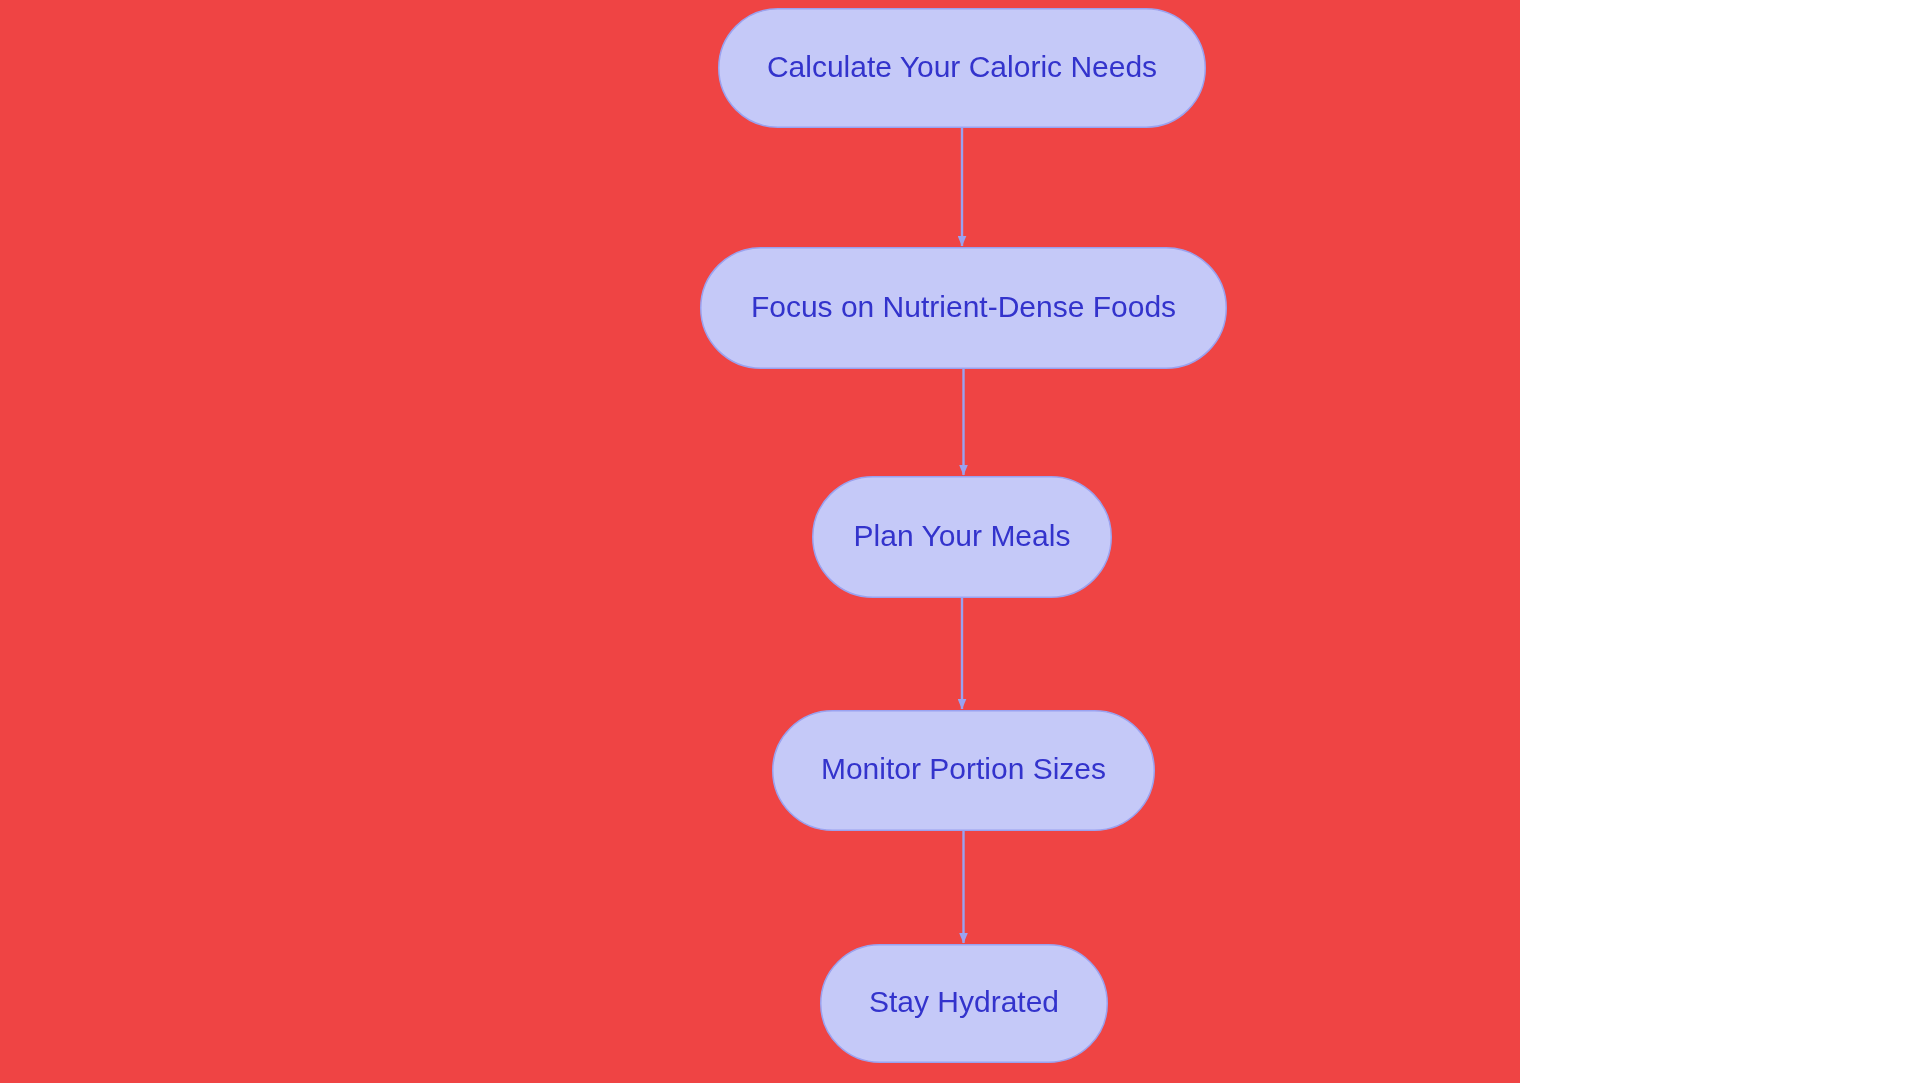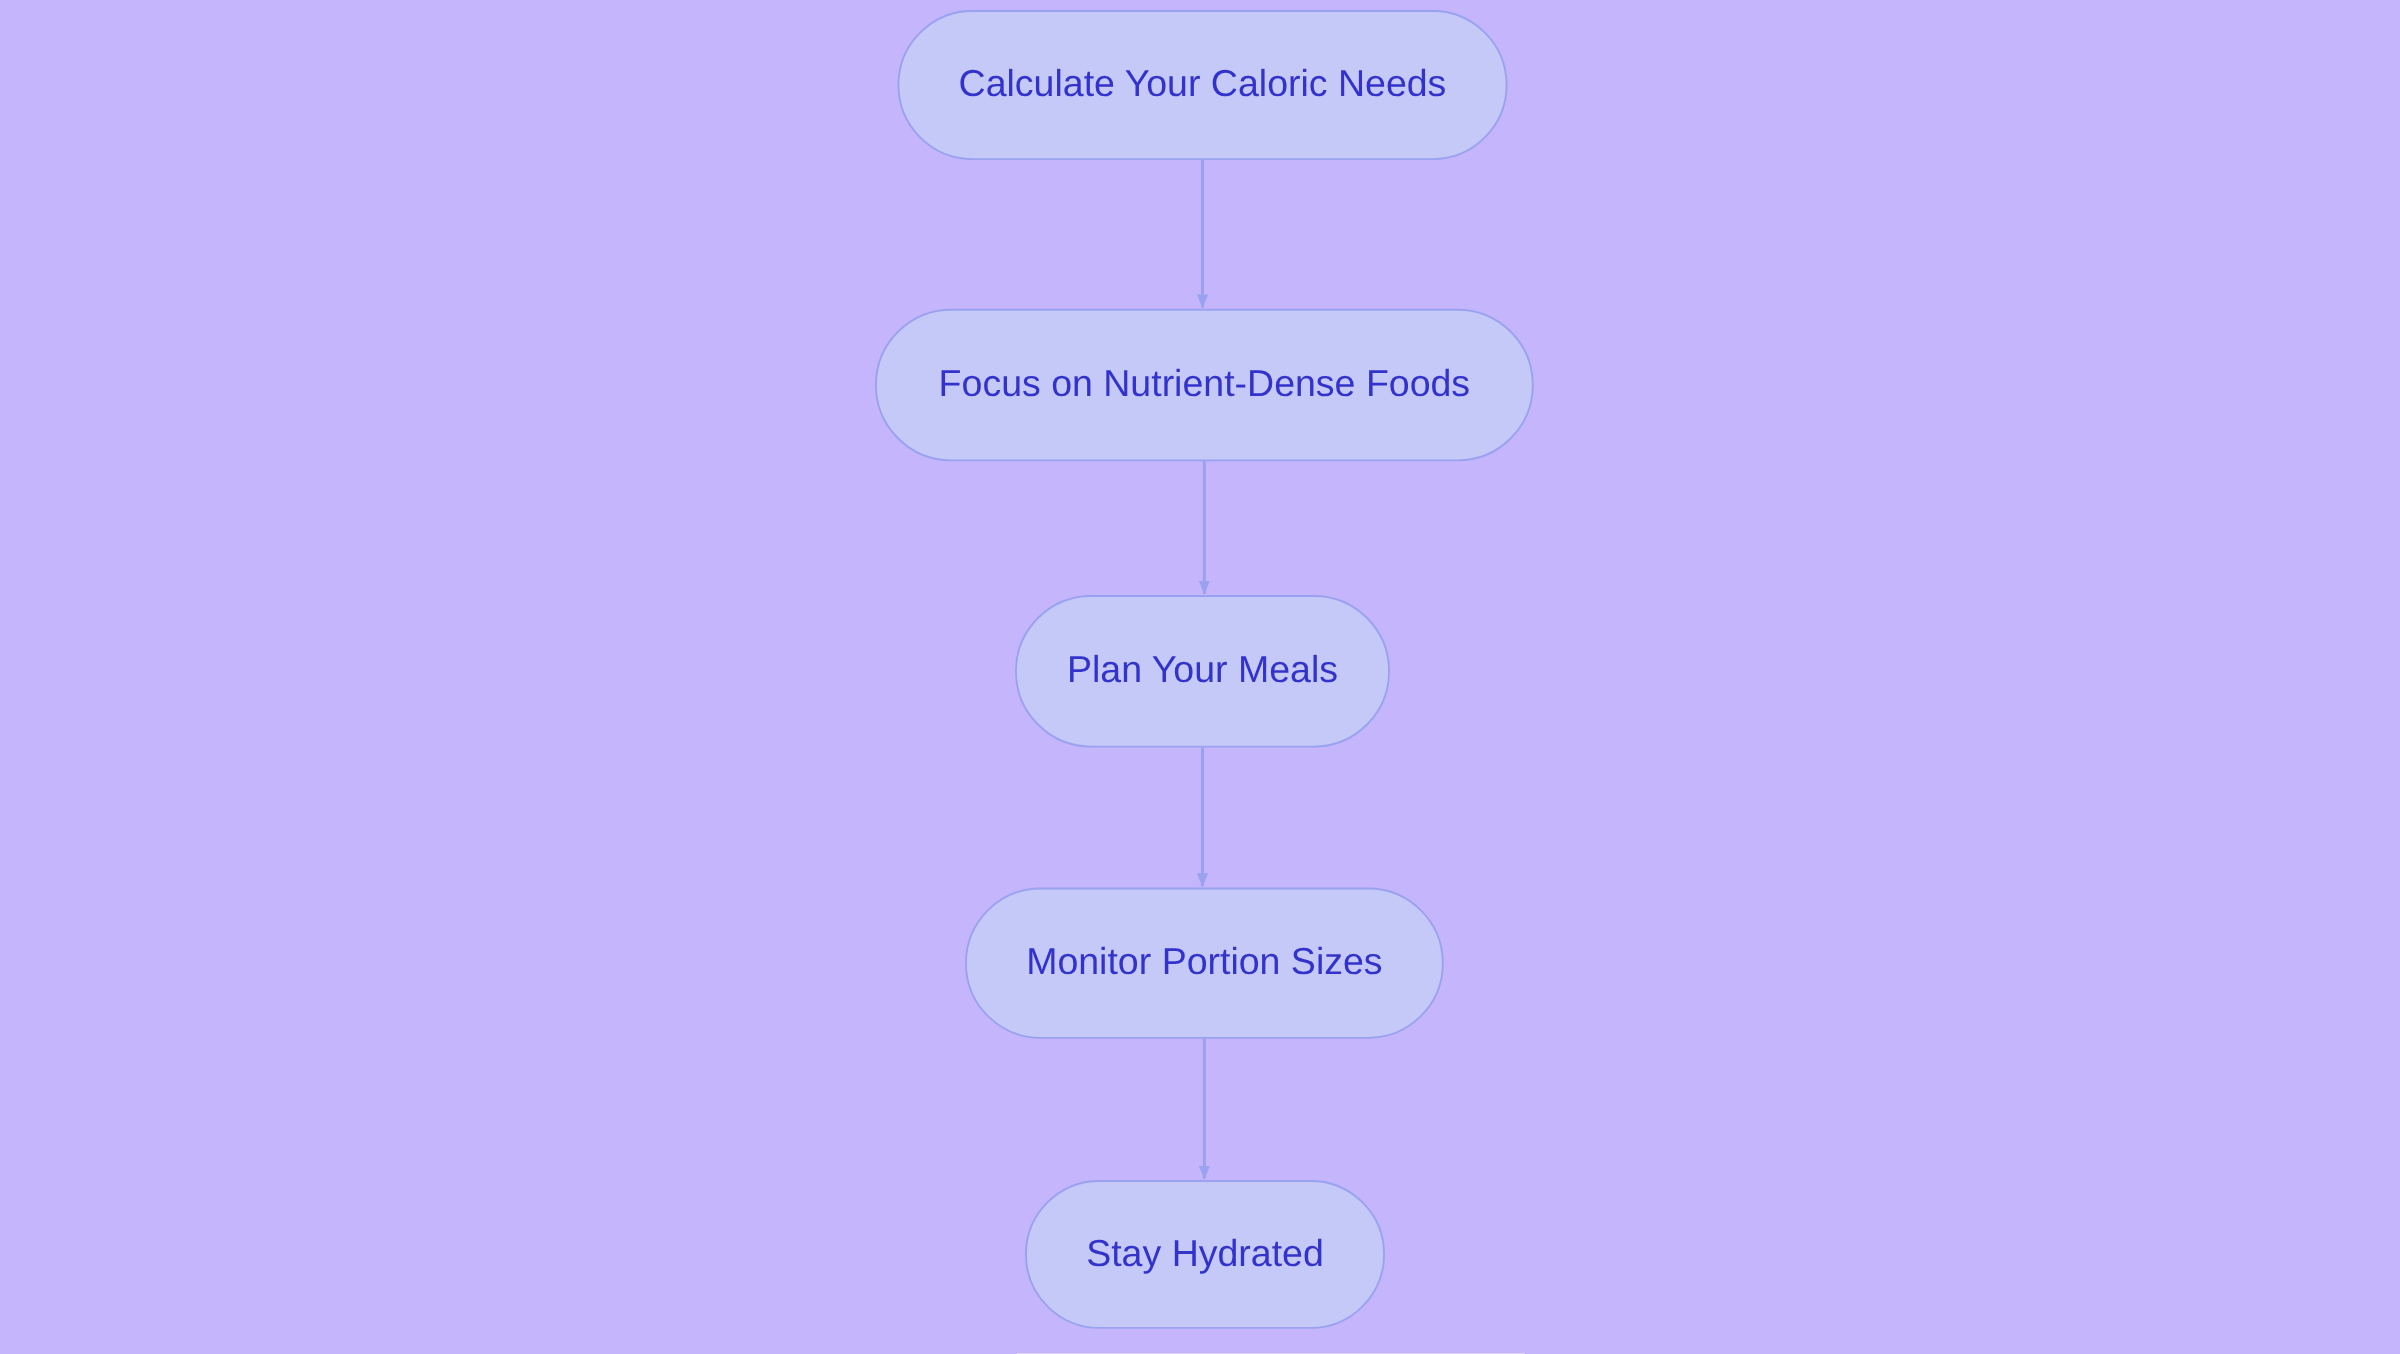--- a/index.html
+++ b/index.html
@@ -6,23 +6,23 @@
   html, body {
     margin: 0;
     padding: 0;
     background: #ffffff;
   }
   body {
     font-family: "Liberation Sans", sans-serif;
   }
   #canvas {
     position: relative;
-    width: 1920px;
+    width: 1520px;
     height: 1083px;
-    background: #c4b5fd;
+    background: #ef4444;
     overflow: hidden;
   }
   #flow-svg {
     position: absolute;
     left: 0;
     top: 0;
     width: 1920px;
     height: 1083px;
     display: block;
   }

